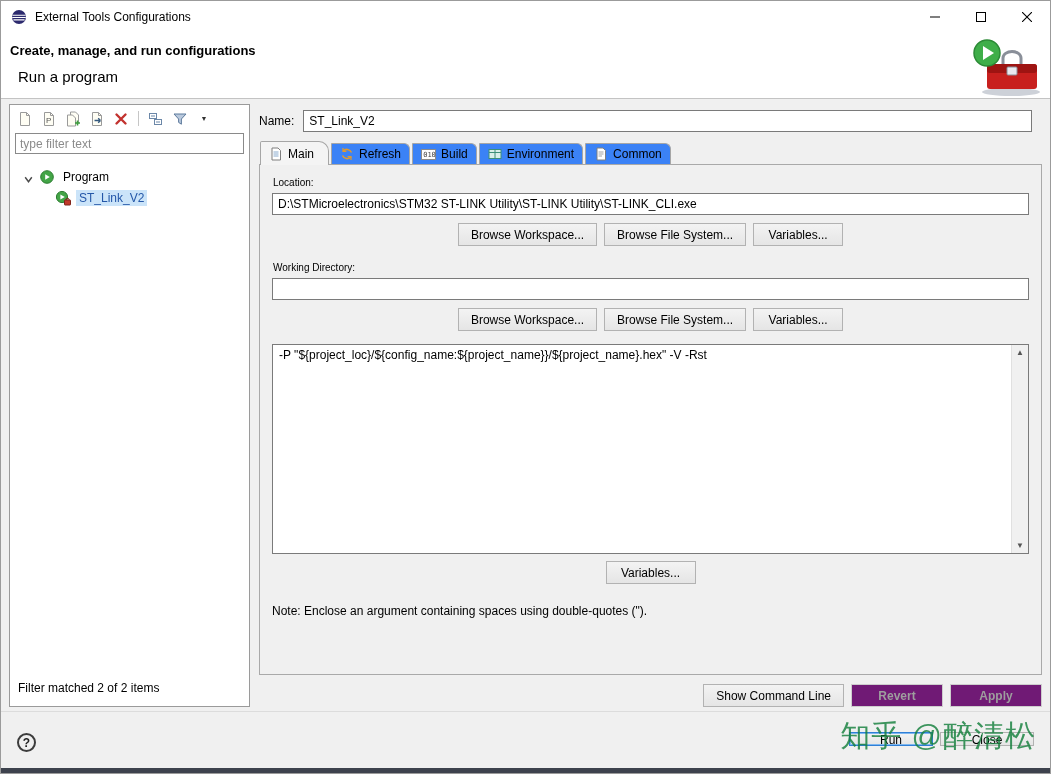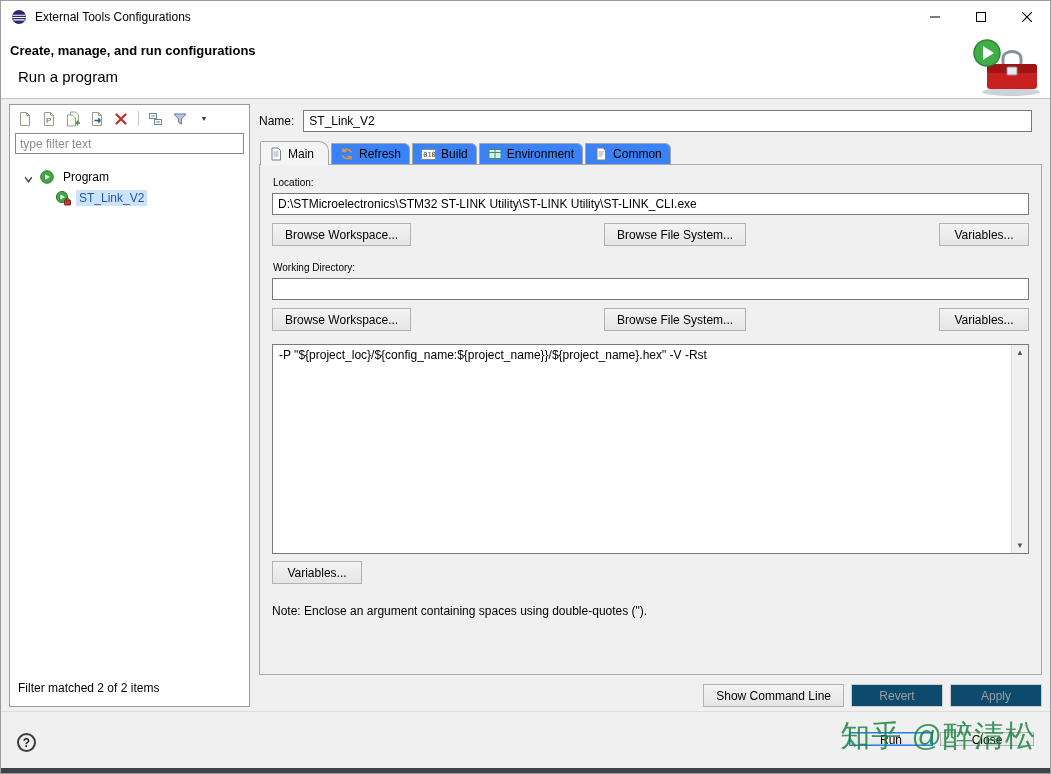--- a/index.html
+++ b/index.html
@@ -48,23 +48,23 @@
   .tabs { display:flex; align-items:flex-end; margin-top:9px; padding-left:1px; position:relative; z-index:2; }
   .tab { display:flex; align-items:center; gap:5px; font-size:12px; height:21px; padding:0 8px;
          border:1px solid #a6a6a6; border-bottom:none; background:#3b82f6; margin-right:2px; border-radius:1px 6px 0 0; }
   .tab.active { background:#f4f4f4; height:24px; border-radius:2px 10px 0 0; padding:0 14px 0 8px; margin-bottom:-1px; position:relative; z-index:3; }
   .tab-icon { display:flex; }
   .content { flex:1; border:1px solid #a9a9a9; background:#f0f0f0; padding:9px 12px 8px; display:flex; flex-direction:column; min-height:0; }
   .field-label { font-size:10px; margin:3px 0 5px 1px; }
   .full { width:100%; }
   .btn { height:23px; padding:0 12px; font:12px "Liberation Sans",sans-serif; color:#000;
          background:linear-gradient(#f3f3f3,#e5e5e5); border:1px solid #b2b2b2; }
-  .btn.disabled { color:#9e9e9e; background:#0c4a6e; border-color:#cdcdcd; }
+  .btn.disabled { color:#9e9e9e; background:#701a75; border-color:#cdcdcd;font-weight:bold; }
   .btn.w130 { min-width:131px; } .btn.w90 { min-width:90px; } .btn.w92 { min-width:92px; }
-  .btn-row { display:flex; justify-content:space-between; gap:7px; margin:8px 0 13px; }
+  .btn-row { display:flex; justify-content:center; gap:7px; margin:8px 0 13px; }
   .btn-row.tight { margin:7px 0 0; }
   .args-box { position:relative; height:210px; border:1px solid #7a7a7a; background:#fff; }
   .args-text { position:absolute; left:0; top:0; right:18px; bottom:0; padding:3px 6px; font-size:12px; white-space:pre-wrap; overflow:hidden; }
   .vscroll { position:absolute; top:0; right:0; bottom:0; width:17px; background:#f0f0f0; border-left:1px solid #e0e0e0;
              display:flex; flex-direction:column; justify-content:space-between; align-items:center; }
   .scroll-arrow { font-size:8px; color:#555; height:15px; width:100%; display:flex; align-items:center; justify-content:center; }
   .note { font-size:12px; margin-top:20px; }
   .actions-row { display:flex; justify-content:flex-end; gap:7px; margin-top:9px; }
   
   .footer { flex:0 0 62px; position:relative; display:flex; align-items:flex-start; padding:20px 16px 0; border-top:1px solid #dcdcdc; }

